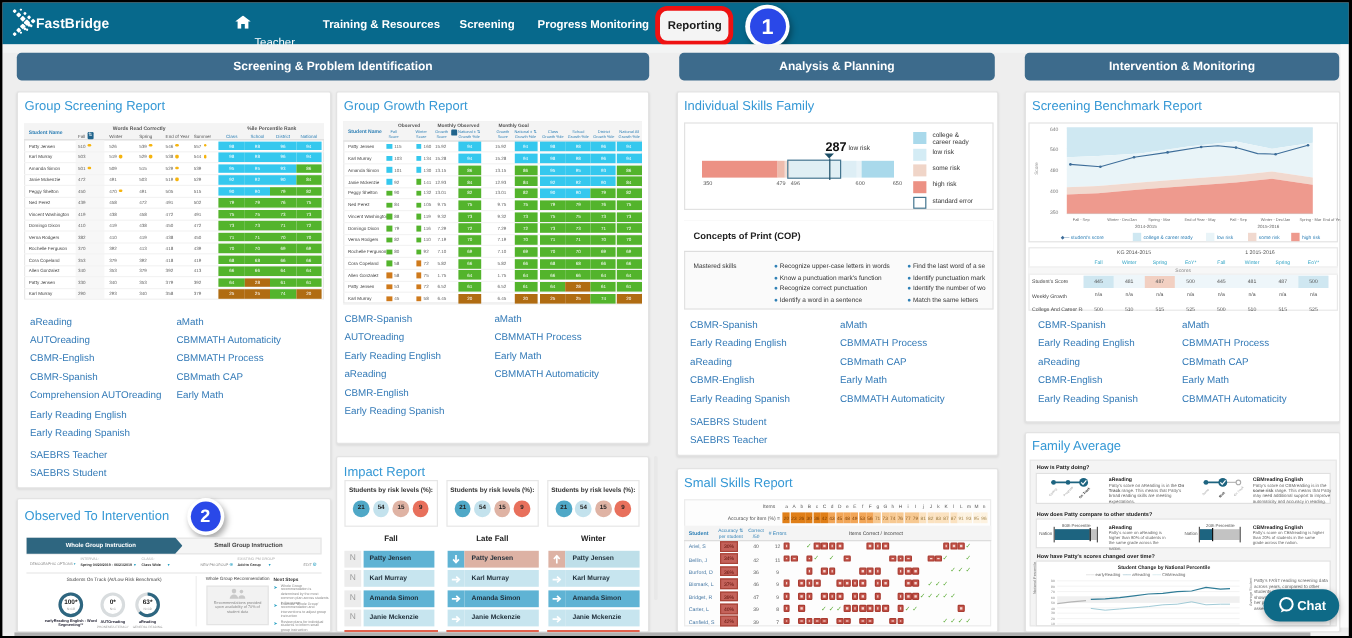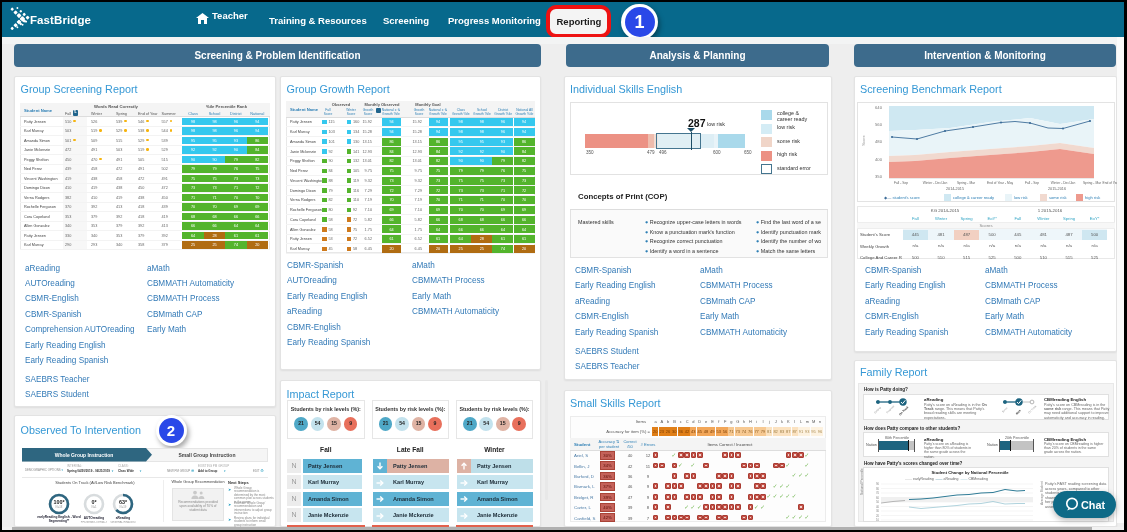--- a/index.html
+++ b/index.html
@@ -30,21 +30,21 @@
 <rect x="9.700000000000001" y="15.9" width="2.2" height="2.2" rx="0.7" transform="rotate(45 10.8 17.0)"></rect>
 <rect x="6.5" y="19.3" width="1.8" height="1.8" rx="0.7" transform="rotate(45 7.4 20.2)"></rect>
 <rect x="15.0" y="13.6" width="2.0" height="2.0" rx="0.7" transform="rotate(45 16.0 14.6)"></rect>
 <rect x="11.7" y="16.900000000000002" width="1.8" height="1.8" rx="0.7" transform="rotate(45 12.6 17.8)"></rect>
 </g>
   </svg>
 <div class="abs" style="left:30px;top:13.5px;font-size:11.5px;font-weight:bold;color:#fff;letter-spacing:0.1px;">FastBridge</div>
 <svg class="abs" style="left:196px;top:13px;" width="13" height="11" viewBox="0 0 13 11">
 <path d="M6.5 0 L13 5 L11 5 L11 11 L8 11 L8 7 L5 7 L5 11 L2 11 L2 5 L0 5 Z" fill="#fff"></path>
   </svg>
-<div class="abs" style="font-size:9.5px;font-weight:bold;color:#fff;white-space:nowrap;top:10px;left:212px;">Teacher</div>
+<div class="abs" style="font-size:9.5px;font-weight:normal;color:#fff;white-space:nowrap;top:30px;left:212px;">Teacher</div>
 <div class="abs" style="font-size:9.5px;font-weight:bold;color:#fff;white-space:nowrap;top:15px;left:269px;">Training &amp; Resources</div>
 <div class="abs" style="font-size:9.5px;font-weight:bold;color:#fff;white-space:nowrap;top:15px;left:383px;">Screening</div>
 <div class="abs" style="font-size:9.5px;font-weight:bold;color:#fff;white-space:nowrap;top:15px;left:448px;">Progress Monitoring</div>
 <div class="abs" style="left:546px;top:5px;width:65px;height:33px;background:#f4f4f4;border:4.2px solid #ee1212;border-radius:10px;"></div>
 <div class="abs" style="left:556.5px;top:16px;font-size:9.5px;font-weight:bold;color:#1a1a1a;">Reporting</div>
 <div class="abs" style="left:621.1px;top:3.6px;width:36.8px;height:36.8px;background:#fff;border-radius:50%;box-shadow:2px 3px 5px rgba(0,0,0,0.35);"></div>
 <div class="abs" style="left:624.5px;top:7px;width:30px;height:30px;background:#2a48e8;border-radius:50%;color:#fff;font-weight:bold;font-size:18px;text-align:center;line-height:30px;">1</div>
 <div class="abs" style="left:2px;top:36.5px;width:1122px;height:7.5px;background:#f3f4f4;"></div>
 <div class="hdr" style="left:14px;top:44px;width:527px;">Screening &amp; Problem Identification</div>
 <div class="hdr" style="left:566px;top:44px;width:263px;">Analysis &amp; Planning</div>
@@ -54,24 +54,24 @@
 <div class="card" style="left:280px;top:76px;width:261px;height:294px;"></div>
 <div class="card" style="left:280px;top:380px;width:261px;height:147px;"></div>
 <div class="card" style="left:564px;top:76px;width:268px;height:304px;"></div>
 <div class="card" style="left:564px;top:390px;width:268px;height:137px;"></div>
 <div class="card" style="left:854px;top:76px;width:263px;height:276px;"></div>
 <div class="card" style="left:854px;top:360px;width:263px;height:167px;"></div>
 <div class="ctitle" style="left:20.5px;top:82.5px;">Group Screening Report</div>
 <div class="ctitle" style="left:20.5px;top:423.5px;">Observed To Intervention</div>
 <div class="ctitle" style="left:286.5px;top:82.5px;">Group Growth Report</div>
 <div class="ctitle" style="left:286.5px;top:388px;">Impact Report</div>
-<div class="ctitle" style="left:570px;top:82.5px;">Individual Skills English</div>
+<div class="ctitle" style="left:570px;top:82.5px;">Individual Skills Family</div>
 <div class="ctitle" style="left:570px;top:397px;">Small Skills Report</div>
 <div class="ctitle" style="left:860px;top:82.5px;">Screening Benchmark Report</div>
-<div class="ctitle" style="left:860px;top:366px;">Family Report</div>
+<div class="ctitle" style="left:860px;top:366px;">Family Average</div>
 <div class="abs" style="left:155.5px;top:414.5px;width:31.0px;height:31.0px;background:#fff;border-radius:50%;box-shadow:2px 3px 5px rgba(0,0,0,0.35);"></div>
 <div class="abs" style="left:158.5px;top:417.5px;width:25.0px;height:25.0px;background:#2a48e8;border-radius:50%;color:#fff;font-weight:bold;font-size:15px;text-align:center;line-height:25.0px;">2</div>
 <div class="abs" style="left:20px;top:103px;width:250px;height:147px;background:#fff;border:1px solid #e8e8e8;"></div>
 <div class="abs" style="left:20px;top:103px;width:250px;height:14px;background:#f4f4f4;border-bottom:1px solid #ddd;"></div>
 <div class="abs" style="left:24px;top:107.5px;font-size:4.2px;font-weight:bold;color:#2d7fb5;">Student Name</div>
 <div class="abs" style="left:66px;top:104px;width:100px;text-align:center;font-size:4.2px;font-weight:bold;color:#555;">Words Read Correctly</div>
 <div class="abs" style="left:183px;top:104px;width:87px;text-align:center;font-size:4.2px;font-weight:bold;color:#555;">%ile Percentile Rank</div>
 <div class="abs" style="left:63px;top:117px;width:24px;height:133px;background:#f7f7f7;"></div>
 <div class="abs" style="left:65px;top:111.5px;font-size:3.8px;color:#555;white-space:nowrap;">Fall</div>
 <div class="abs" style="left:91px;top:111.5px;font-size:3.8px;color:#555;white-space:nowrap;">Winter</div>

